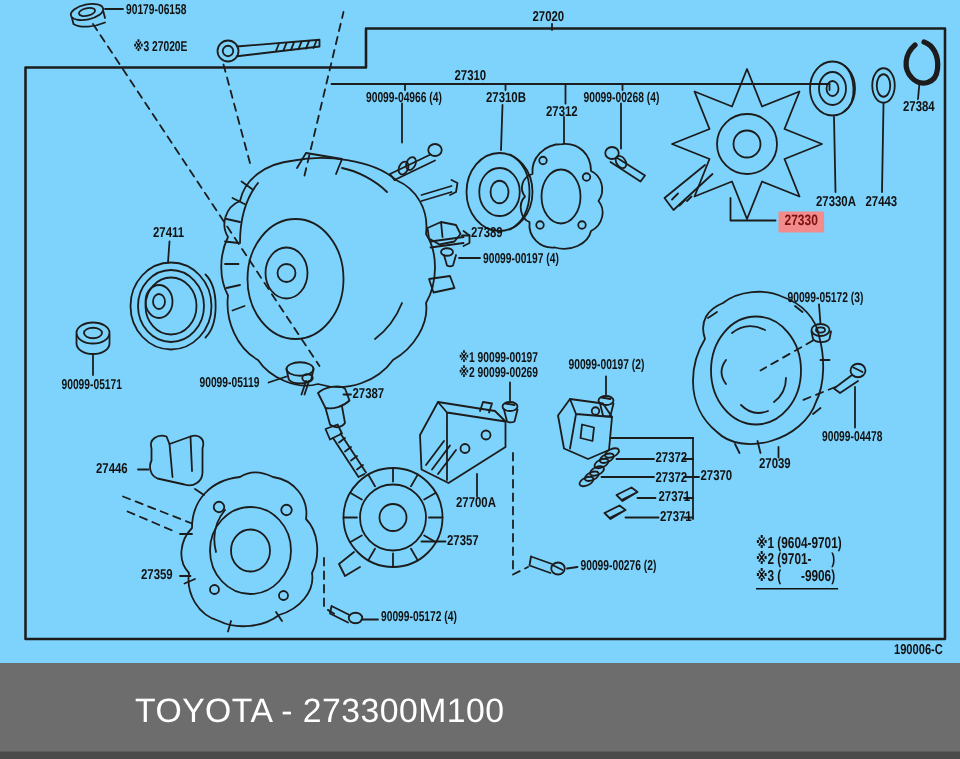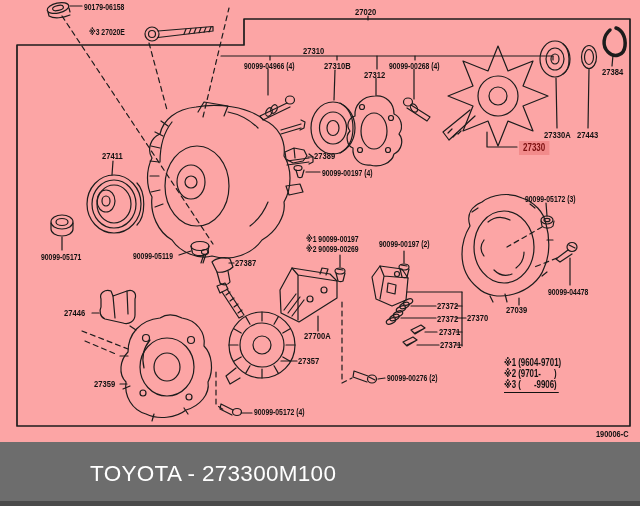--- a/index.html
+++ b/index.html
@@ -1,16 +1,16 @@
 <!DOCTYPE html>
 <html style="--hl-bg: #f28b8b; --hl-fg: #7c0f0f; --bar: #6d6d6d;"><head>
 <meta charset="utf-8">
 <style>
   html,body{margin:0;padding:0;background:#fff;}
-  .stage{position:relative;width:640px;height:506px;background:#fca5a5;overflow:hidden;
+  .stage{position:relative;width:640px;height:506px;background:#7dd3fc;overflow:hidden;
          font-family:"Liberation Sans","DejaVu Sans",sans-serif;}
   .art{position:absolute;left:0;top:0;}
   .lbl{position:absolute;font-size:9.5px;font-weight:700;color:#111;line-height:10px;
        white-space:pre;transform:scaleX(0.72);transform-origin:0 0;letter-spacing:0;}
   .lbl.big{transform:scaleX(0.8);}
   .hl{position:absolute;font-size:10px;font-weight:700;line-height:11px;white-space:pre;
       background:var(--hl-bg,#f28b8b);color:var(--hl-fg,#7c0f0f);
       padding:1px 5px 2px 5px;transform:scaleX(0.8);transform-origin:0 0;}
   .fnote{position:absolute;font-size:10.5px;font-weight:700;color:#111;line-height:11px;
          white-space:pre;transform:scaleX(0.75);transform-origin:0 0;}

